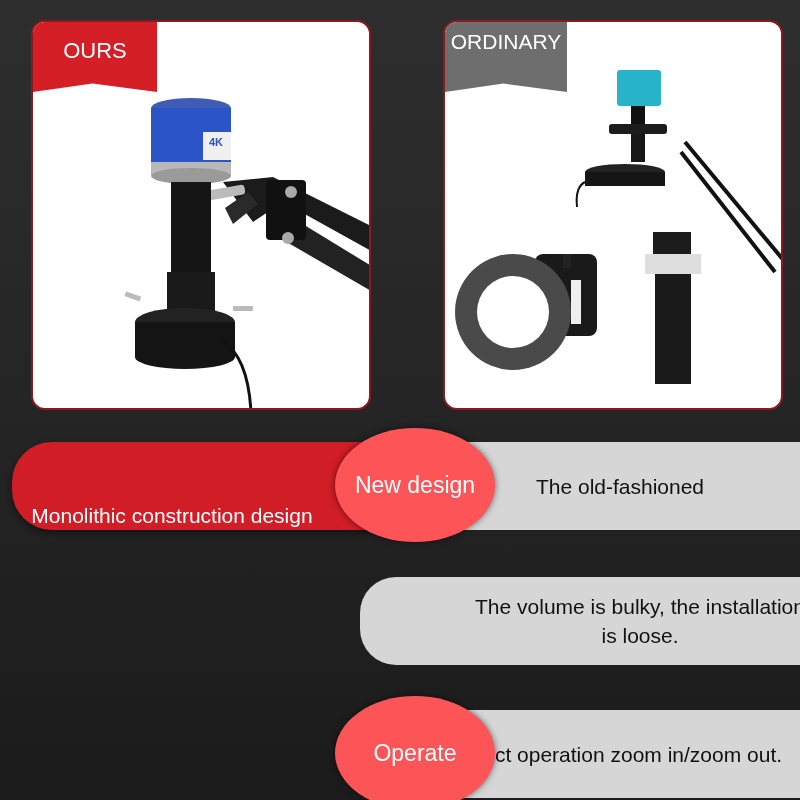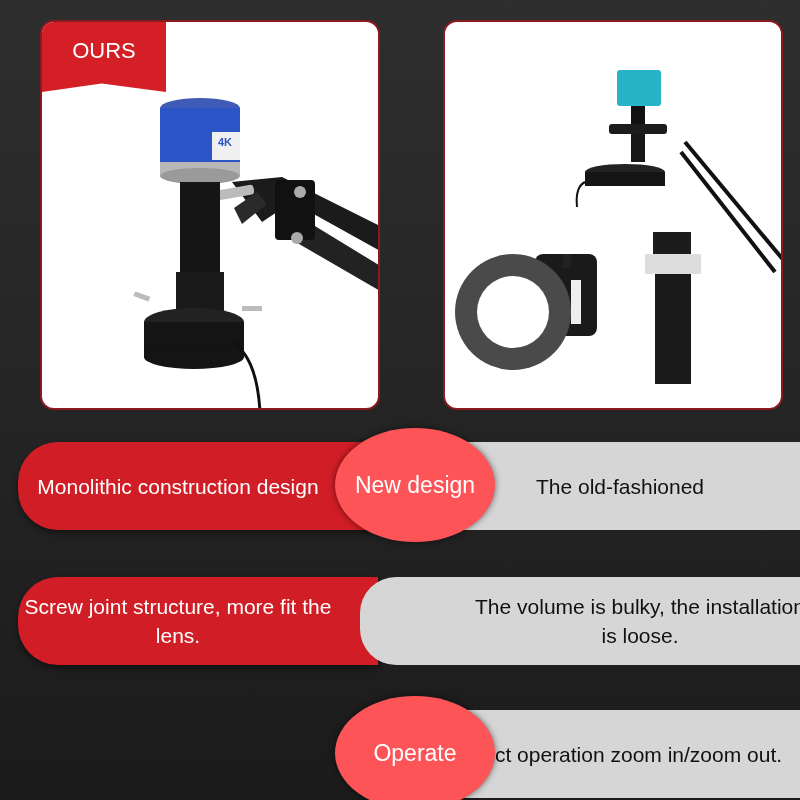--- a/index.html
+++ b/index.html
@@ -1,25 +1,25 @@
 <!DOCTYPE html>
 <html><head>
 <meta charset="utf-8">
 <style>
   html,body{margin:0;padding:0;}
   body{width:800px;height:800px;overflow:hidden;background:linear-gradient(180deg,#2e2e2e 0%,#262626 45%,#1b1b1b 100%);font-family:"Liberation Sans","DejaVu Sans",sans-serif;position:relative;}
   .card{position:absolute;top:20px;width:340px;height:390px;background:#fff;border-radius:14px;border:2px solid #8a1a1e;box-sizing:border-box;overflow:hidden;}
-  .card.ours{left:40px;}
+  .card.ours{left:31px;}
   .card.ord{left:443px;}
   .badge{position:absolute;left:0;top:0;width:124px;height:70px;color:#fff;font-size:22px;display:flex;align-items:flex-start;justify-content:center;padding-top:16px;box-sizing:border-box;clip-path:polygon(0 0,100% 0,100% 100%,48% 88%,0 100%);}
   .ours .badge{background:#d51f26;}
   .ord .badge{background:#6e6e6e;font-size:21px;padding-top:8px;width:122px;}
   .product{position:absolute;}
   .row{position:absolute;left:10px;width:800px;height:88px;}
-  .pill-left{position:absolute;left:8px;top:0;width:360px;height:88px;background:#d11d25;border-radius:40px 0 0 40px;color:#fff;display:flex;align-items:center;justify-content:flex-start;font-size:21px;line-height:29px;box-shadow:0 3px 6px rgba(0,0,0,.45);}
+  .pill-left{position:absolute;left:2px;top:0;width:360px;height:88px;background:#d11d25;border-radius:40px 0 0 40px;color:#fff;display:flex;align-items:flex-end;justify-content:flex-start;font-size:21px;line-height:29px;box-shadow:0 3px 6px rgba(0,0,0,.45);}
   .pill-left span{display:block;width:320px;text-align:center;}
   .pill-right{position:absolute;left:350px;top:0;width:460px;height:88px;background:#d6d6d6;border-radius:36px 0 0 36px;color:#111;display:flex;align-items:center;font-size:21px;line-height:29px;}
   .pill-right span{display:block;width:100%;padding-left:90px;text-align:center;box-sizing:border-box;padding-right:30px;}
   .ellipse{position:absolute;left:325px;top:-14px;width:160px;height:114px;border-radius:50%;background:#fd5458;color:#fff;display:flex;align-items:center;justify-content:center;font-size:23px;box-shadow:0 0 6px rgba(0,0,0,.55);z-index:2;}
 </style>
 </head>
 <body>
 
 <div class="card ours">
   <div class="badge">OURS</div>
@@ -46,20 +46,21 @@
     <ellipse cx="152" cy="300" rx="50" ry="14" fill="#222"></ellipse>
     <rect x="102" y="300" width="100" height="35" fill="#141414"></rect>
     <ellipse cx="152" cy="335" rx="50" ry="12" fill="#141414"></ellipse>
     <rect x="200" y="284" width="20" height="5" fill="#bbb"></rect>
     <rect x="92" y="272" width="16" height="5" fill="#bbb" transform="rotate(20 100 274)"></rect>
     <path d="M190,320 Q215,335 218,390" stroke="#111" stroke-width="3" fill="none"></path>
   </svg>
 </div>
 
 <div class="card ord">
+  <div class="badge">ORDINARY</div>
   <svg class="product" style="left:0;top:0" width="340" height="390" viewBox="0 0 340 390">
 
     <rect x="172" y="48" width="44" height="36" rx="3" fill="#27b4c8"></rect>
     <rect x="186" y="84" width="14" height="18" fill="#111"></rect>
     <rect x="164" y="102" width="58" height="10" rx="3" fill="#1c1c1c"></rect>
     <rect x="186" y="112" width="14" height="28" fill="#181818"></rect>
     <ellipse cx="180" cy="150" rx="40" ry="8" fill="#222"></ellipse>
     <rect x="140" y="150" width="80" height="14" fill="#151515"></rect>
     <path d="M140,160 Q130,165 132,185" stroke="#111" stroke-width="2" fill="none"></path>
     <line x1="240" y1="120" x2="340" y2="240" stroke="#111" stroke-width="4"></line>
@@ -81,23 +82,20 @@
   <div class="pill-left">
     <span>Monolithic construction design</span>
   </div>
   <div class="pill-right">
     <span>The old-fashioned</span>
   </div>
   <div class="ellipse">New design</div>
 </div>
 
 <div class="row" style="top:577px;">
-  <div class="pill-left">
-    <span>Screw joint structure, more fit the lens.</span>
-  </div>
   <div class="pill-right">
     <span style="padding-left:110px;padding-right:10px;">The volume is bulky, the installation is loose.</span>
   </div>
 </div>
 
 <div class="row" style="top:710px;">
   <div class="pill-right">
     <span>Affect operation zoom in/zoom out.</span>
   </div>
   <div class="ellipse">Operate</div>

